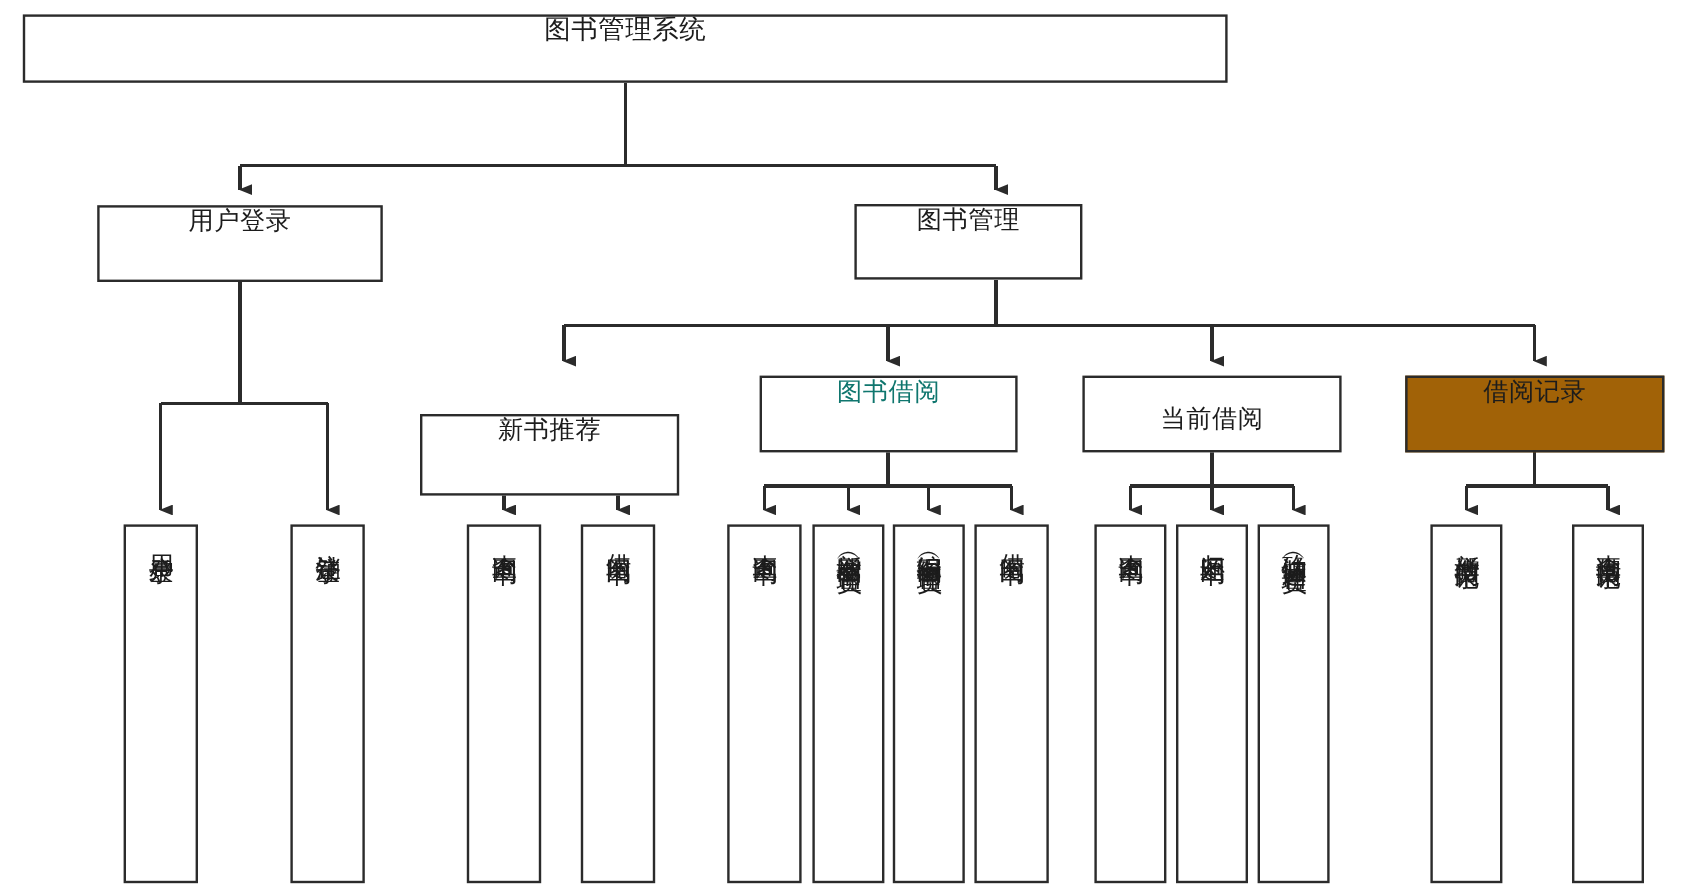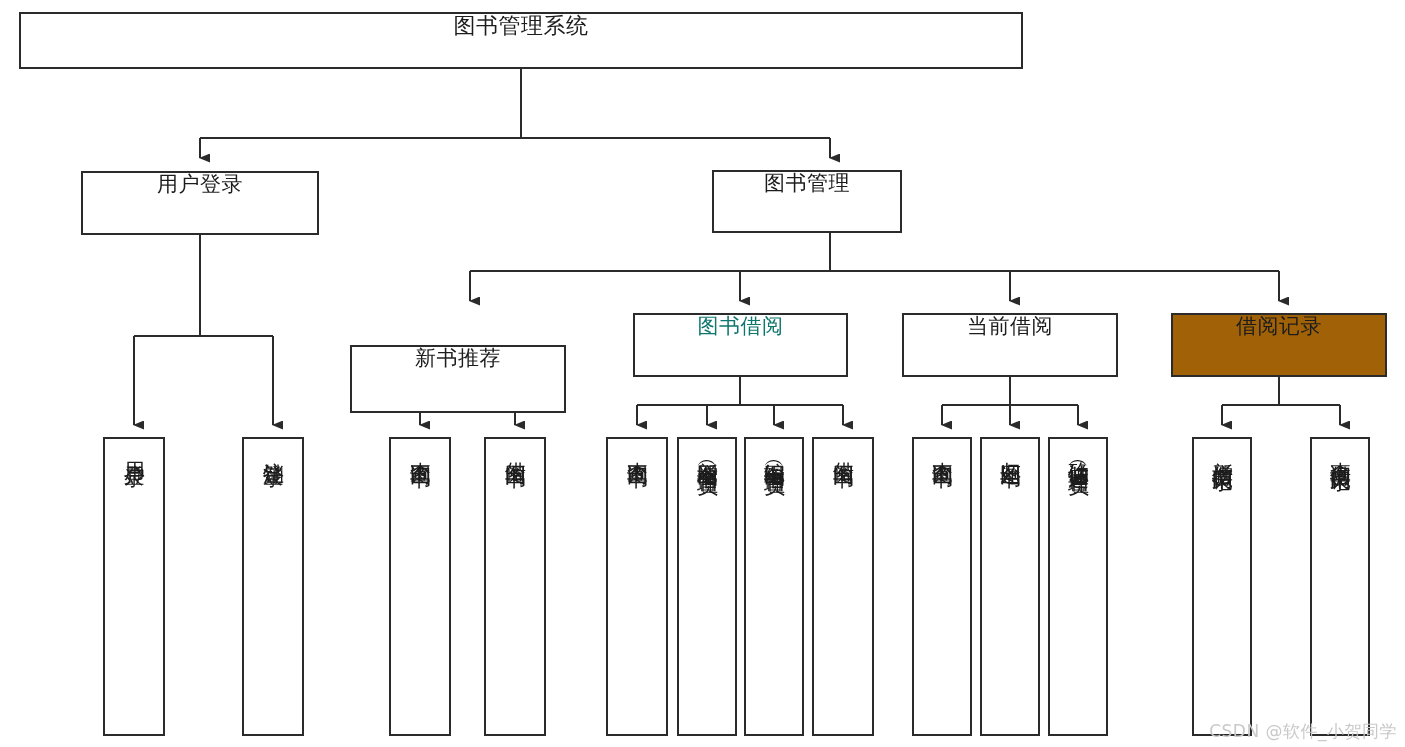--- a/index.html
+++ b/index.html
@@ -114,21 +114,21 @@
       <div class="node-box horizontal" style="left: 712px; top: 170px; width: 190px; height: 63px; border-color: rgb(43, 43, 43); background: rgb(255, 255, 255);">
         <span class="node-label" style="color: rgb(28, 28, 28);">图书管理</span>
       </div>
       <div class="node-box horizontal" style="left: 350px; top: 313px; width: 216px; height: 68px; border-color: rgb(43, 43, 43); background: rgb(255, 255, 255); margin-top: 32px;">
         <span class="node-label" style="color: rgb(28, 28, 28);">新书推荐</span>
       </div>
       <div class="node-box horizontal" style="left: 633px; top: 313px; width: 215px; height: 64px; border-color: rgb(43, 43, 43); background: rgb(255, 255, 255);">
         <span class="node-label" style="color: #0f766e;">图书借阅</span>
       </div>
       <div class="node-box horizontal" style="left: 902px; top: 313px; width: 216px; height: 64px; border-color: rgb(43, 43, 43); background: rgb(255, 255, 255);">
-        <span class="node-label" style="color: rgb(28, 28, 28);">当前借阅</span>
+        <span class="node-label" style="color: rgb(28, 28, 28); margin-top: 23px;">当前借阅</span>
       </div>
       <div class="node-box horizontal" style="left: 1171px; top: 313px; width: 216px; height: 64px; border-color: rgb(43, 43, 43); background: #a16207;">
         <span class="node-label" style="color: rgb(28, 28, 28);">借阅记录</span>
       </div>
       <div class="node-box vertical" style="left: 103px; top: 437px; width: 62px; height: 299px; border-color: rgb(43, 43, 43); background: rgb(255, 255, 255);">
         <span class="node-label" style="color: rgb(28, 28, 28);">用户登录</span>
       </div>
       <div class="node-box vertical" style="left: 242px; top: 437px; width: 62px; height: 299px; border-color: rgb(43, 43, 43); background: rgb(255, 255, 255);">
         <span class="node-label" style="color: rgb(28, 28, 28);">注销登录</span>
       </div>
@@ -160,14 +160,13 @@
         <span class="node-label" style="color: rgb(28, 28, 28);">确认归还（管理员）</span>
       </div>
       <div class="node-box vertical" style="left: 1192px; top: 437px; width: 60px; height: 299px; border-color: rgb(43, 43, 43); background: rgb(255, 255, 255);">
         <span class="node-label" style="color: rgb(28, 28, 28);">新增借阅记录</span>
       </div>
       <div class="node-box vertical" style="left: 1310px; top: 437px; width: 60px; height: 299px; border-color: rgb(43, 43, 43); background: rgb(255, 255, 255);">
         <span class="node-label" style="color: rgb(28, 28, 28);">查询借阅记录</span>
       </div>
     </div>
 
-  <div id="watermark">CSDN @软件_小贺同学</div>
 </div>
 
 </body></html>

